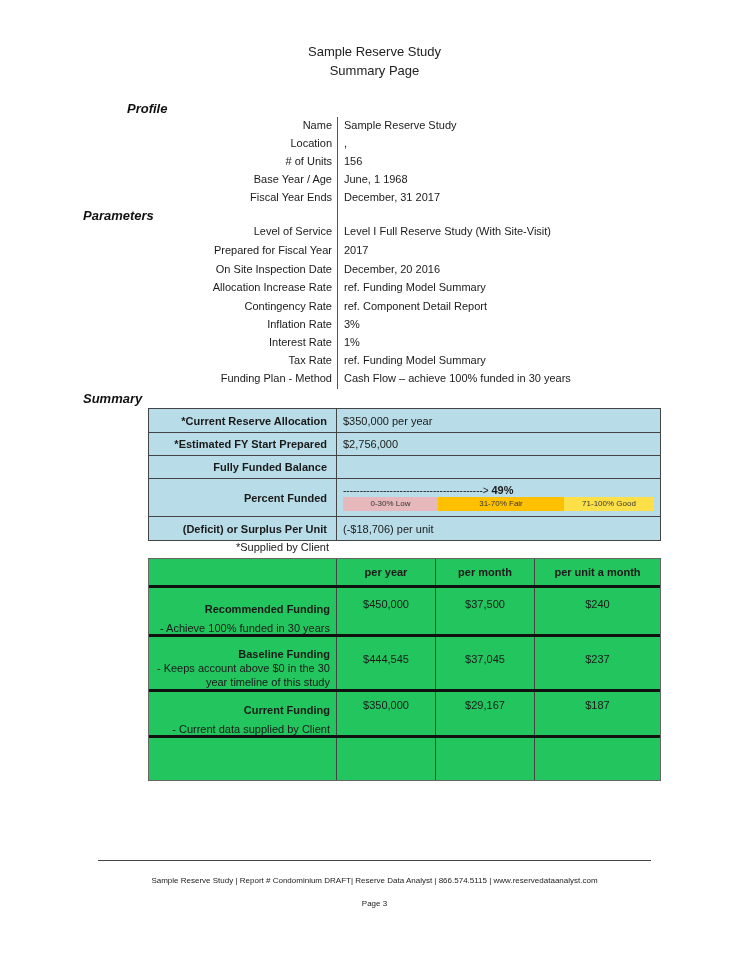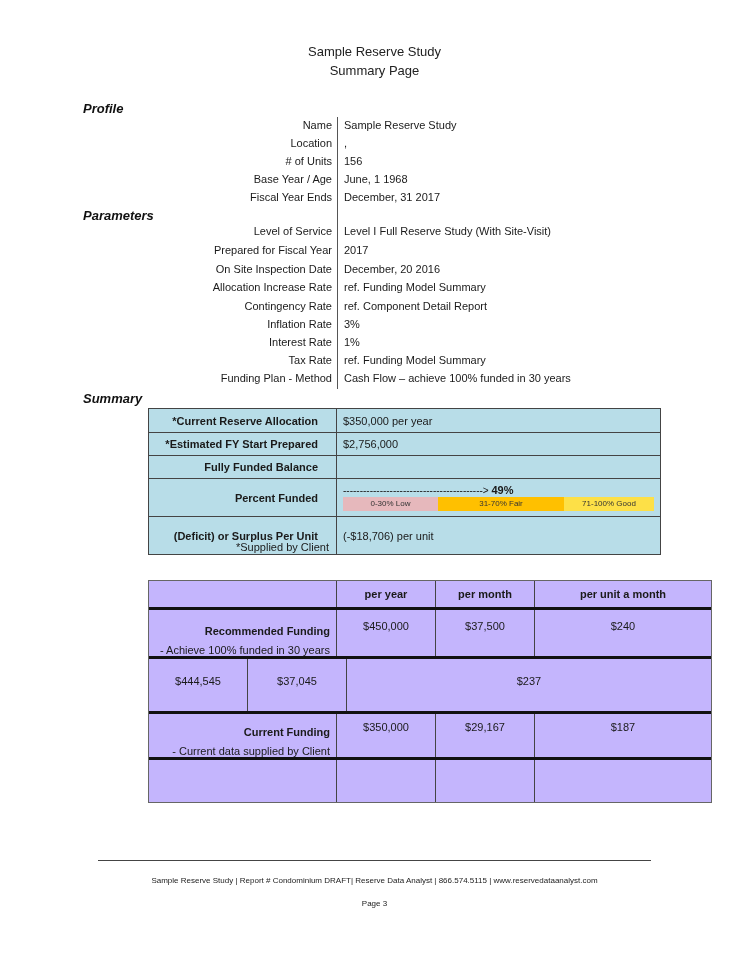--- a/index.html
+++ b/index.html
@@ -14,34 +14,34 @@
 
   .kv-divider { position: absolute; left: 337px; top: 117px; width: 1px; height: 272px; background: #555; }
   .kv-row { position: absolute; left: 0; width: 749px; height: 18px; font-size: 11px; line-height: 18px; }
   .kv-label { position: absolute; right: 417px; text-align: right; white-space: nowrap; color: #1a1a1a; }
   .kv-value { position: absolute; left: 344px; white-space: nowrap; color: #1a1a1a; }
 
   
   .sum-table { position: absolute; left: 148px; top: 408px; width: 513px; border: 1px solid #444; background: #b8dde8; }
   .sum-row { position: relative; display: flex; border-top: 1px solid #444; }
   .sum-row:first-child { border-top: none; }
-  .sum-label { width: 188px; border-right: 1px solid #444; text-align: center; padding-right: 18px; font-size: 11px; font-weight: bold; display: flex; align-items: center; justify-content: flex-end; }
+  .sum-label { width: 188px; border-right: 1px solid #444; text-align: center; padding-right: 9px; font-size: 11px; font-weight: bold; display: flex; align-items: center; justify-content: flex-end; }
   .sum-value { flex: 1; padding-left: 6px; font-size: 11px; display: flex; align-items: center; }
   .sum-value .italic { font-style: italic; margin-left: 4px; }
 
   .pf-wrap { flex: 1; padding: 4px 6px 4px 6px; }
   .pf-arrow { font-size: 10px; height: 14px; line-height: 14px; white-space: nowrap; }
   .pf-arrow b { font-weight: bold; font-size: 11px; }
   .pf-bar { display: flex; height: 14px; font-size: 8px; line-height: 14px; }
   .pf-seg { text-align: center; color: #333; }
 
   .supplied-note { position: absolute; left: 236px; top: 541px; font-size: 11px; color: #1a1a1a; }
 
   
-  .fund-table { position: absolute; left: 148px; top: 580px; width: 564px; border: 1px solid #666; background: #c4b5fd; }
+  .fund-table { position: absolute; left: 148px; top: 558px; width: 513px; border: 1px solid #666; background: #22c55e; }
   .fund-row { display: flex; }
   .fund-row.thick { border-top: 3px solid #111; }
   .fund-cell { border-right: 1px solid #444; font-size: 11px; display: flex; align-items: flex-end; justify-content: center; padding-bottom: 24px; }
   .fund-cell:last-child { border-right: none; }
   .c0 { width: 188px; justify-content: flex-end; align-items: stretch; padding: 0 6px 0 0; flex-direction: column; text-align: right; }
   .c1 { width: 99px; }
   .c2 { width: 99px; }
   .c3 { flex: 1; }
   .head-row .fund-cell { align-items: center; padding-bottom: 0; font-weight: bold; }
   .rlabel-title { font-weight: bold; font-size: 11px; padding-left: 24px; }
@@ -50,21 +50,21 @@
   .footer-rule { position: absolute; left: 98px; top: 860px; width: 553px; height: 1px; background: #444; }
   .footer-text { position: absolute; left: 0; width: 749px; top: 876px; text-align: center; font-size: 8px; color: #222; }
   .footer-page { position: absolute; left: 0; width: 749px; top: 899px; text-align: center; font-size: 8px; color: #222; }
 </style>
 </head>
 <body>
 
 <div class="title t1">Sample Reserve Study</div>
 <div class="title t2">Summary Page</div>
 
-<div class="section-heading" style="top:101px;">Profile</div>
+<div class="section-heading" style="top:101px;margin-left:44px;">Profile</div>
 <div class="kv-divider"></div>
 
 <div class="kv-row" style="top:116px;">
   <span class="kv-label">Name</span>
   <span class="kv-value">Sample Reserve Study</span>
 </div>
 <div class="kv-row" style="top:134px;">
   <span class="kv-label">Location</span>
   <span class="kv-value">,</span>
 </div>
@@ -141,21 +141,21 @@
         <span>------------------------------------------&gt;</span>
         <b>49%</b>
       </div>
       <div class="pf-bar">
         <div class="pf-seg" style="width:95px;background:#e6b8bc;">0-30% Low</div>
         <div class="pf-seg" style="width:126px;background:#ffc000;">31-70% Fair</div>
         <div class="pf-seg" style="flex:1;background:#fde047;">71-100% Good</div>
       </div>
     </div>
   </div>
-  <div class="sum-row" style="height:38px;">
+  <div class="sum-row" style="height:24px;">
     <div class="sum-label">(Deficit) or Surplus Per Unit</div>
     <div class="sum-value">(-$18,706) per unit</div>
   </div>
 </div>
 
 <div class="supplied-note">*Supplied by Client</div>
 
 <div class="fund-table">
   <div class="fund-row head-row" style="height:26px;">
     <div class="fund-cell c0"></div>
@@ -168,20 +168,24 @@
     <div class="fund-cell c0">
       <div class="rlabel-title" style="margin-top:8px;">Recommended Funding</div>
       <div class="rlabel-sub" style="margin-top:7px;">- Achieve 100% funded in 30 years</div>
     </div>
     <div class="fund-cell c1">$450,000</div>
     <div class="fund-cell c2">$37,500</div>
     <div class="fund-cell c3">$240</div>
   </div>
 
   <div class="fund-row thick" style="height:55px;">
+    <div class="fund-cell c0">
+      <div class="rlabel-title" style="margin-top:6px;">Baseline Funding</div>
+      <div class="rlabel-sub" style="margin-top:1px;line-height:14px;padding-left:4px;">- Keeps account above $0 in the 30 year timeline of this study</div>
+    </div>
     <div class="fund-cell c1">$444,545</div>
     <div class="fund-cell c2">$37,045</div>
     <div class="fund-cell c3">$237</div>
   </div>
 
   <div class="fund-row thick" style="height:46px;">
     <div class="fund-cell c0">
       <div class="rlabel-title" style="margin-top:7px;">Current Funding</div>
       <div class="rlabel-sub" style="margin-top:7px;">- Current data supplied by Client</div>
     </div>

